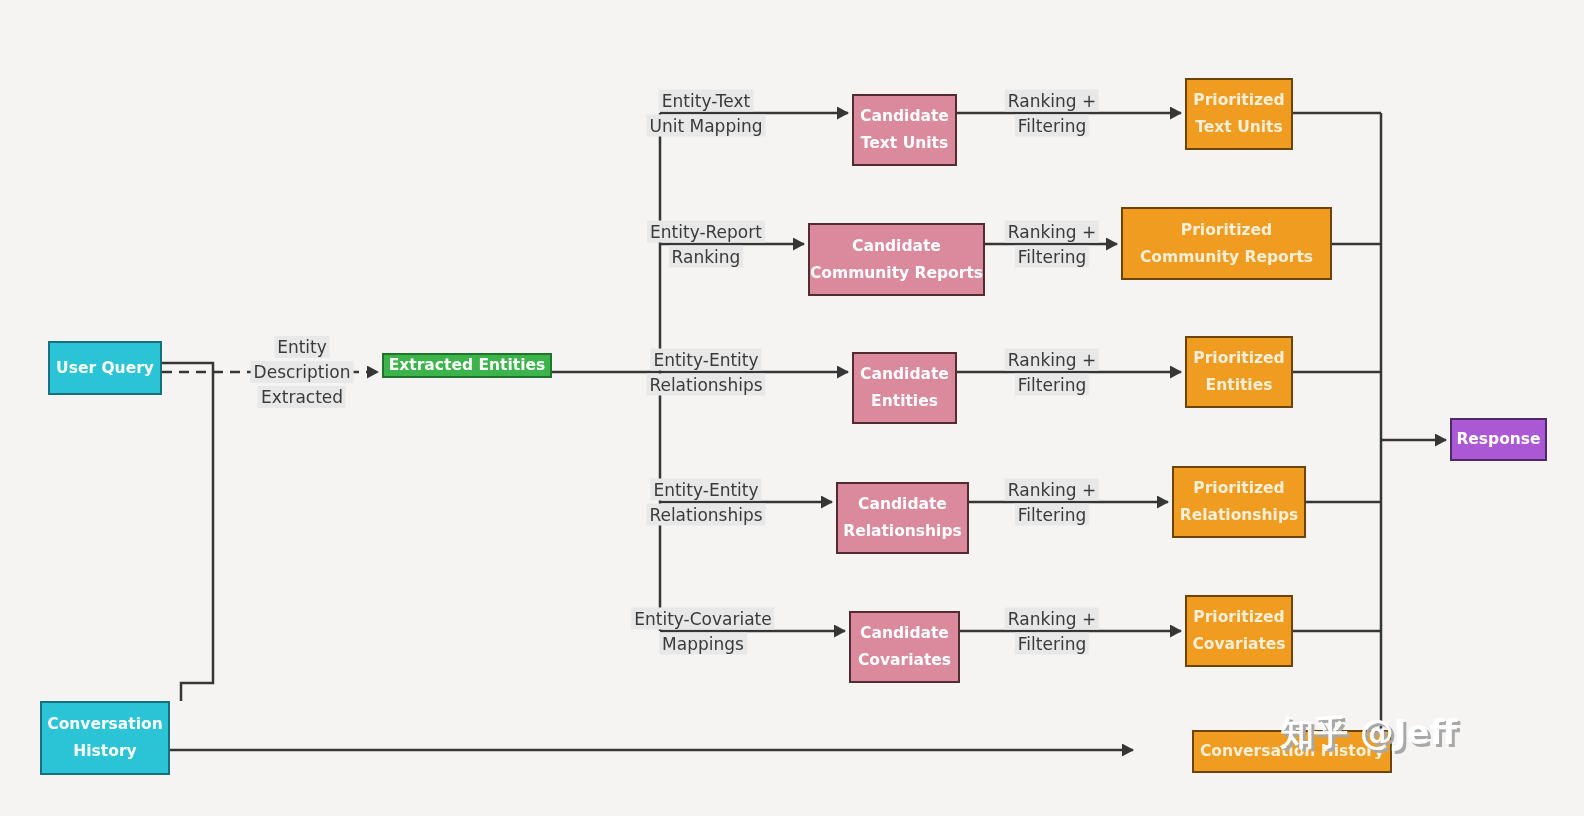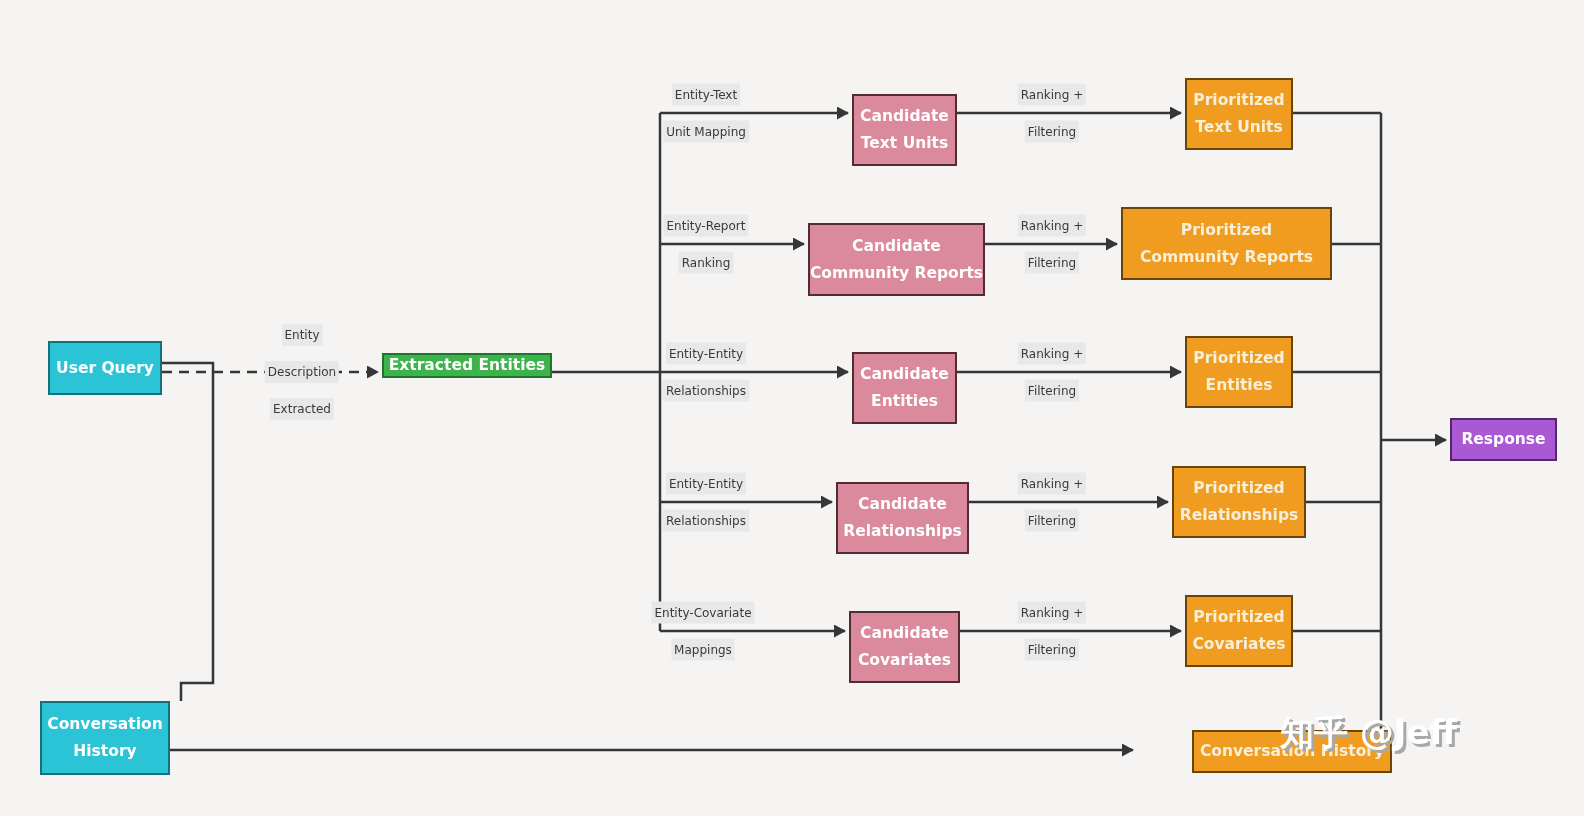--- a/index.html
+++ b/index.html
@@ -21,22 +21,22 @@
     font-weight:bold;font-size:15.5px;line-height:27px;text-align:center;
     white-space:nowrap;
   }
   .node.cyan  {background:var(--cyan-fill);border-color:var(--cyan-stroke);color:var(--node-text);}
   .node.green {background:var(--green-fill);border-color:var(--green-stroke);color:var(--node-text);}
   .node.pink  {background:var(--pink-fill);border-color:var(--pink-stroke);color:var(--node-text);margin-top:16px;}
   .node.orange{background:var(--orange-fill);border-color:var(--orange-stroke);color:var(--orange-node-text);}
   .node.purple{background:var(--purple-fill);border-color:var(--purple-stroke);color:var(--node-text);}
   .edge-label{
     position:absolute;transform:translate(-50%,-50%);
-    display:flex;flex-direction:column;align-items:center;gap:15px;
-    font-size:12px;color:var(--label-text,#3a3a3a);text-align:center;
+    display:flex;flex-direction:column;align-items:center;gap:3px;
+    font-size:17px;color:var(--label-text,#3a3a3a);text-align:center;
   }
   .edge-label span{
     display:block;background:var(--label-bg,#e8e8e8);
     padding:0 3px;line-height:22px;white-space:nowrap;
   }
   .watermark{
     position:absolute;left:1280px;top:712px;
     font-size:34px;font-weight:bold;line-height:1.2;white-space:nowrap;
     color:var(--watermark-text,#fff);
     text-shadow:3px 3px 0 var(--watermark-shadow,#a8a8a8);
@@ -124,21 +124,21 @@
         <div>Prioritized</div>
         <div>Relationships</div>
       </div>
       <div class="node orange" style="left: 1185px; top: 595px; width: 108px; height: 72px;">
         <div>Prioritized</div>
         <div>Covariates</div>
       </div>
       <div class="node orange" style="left: 1192px; top: 730px; width: 200px; height: 43px;">
         <div>Conversation History</div>
       </div>
-      <div class="node purple" style="left: 1450px; top: 418px; width: 107px; height: 43px;">
+      <div class="node purple" style="left: 1450px; top: 418px; width: 97px; height: 43px;">
         <div>Response</div>
       </div>
     </div>
   <div id="label-layer">
       <div class="edge-label" style="left: 302px; top: 372px;">
         <span>Entity</span>
         <span>Description</span>
         <span>Extracted</span>
       </div>
       <div class="edge-label" style="left: 706px; top: 113px;">

